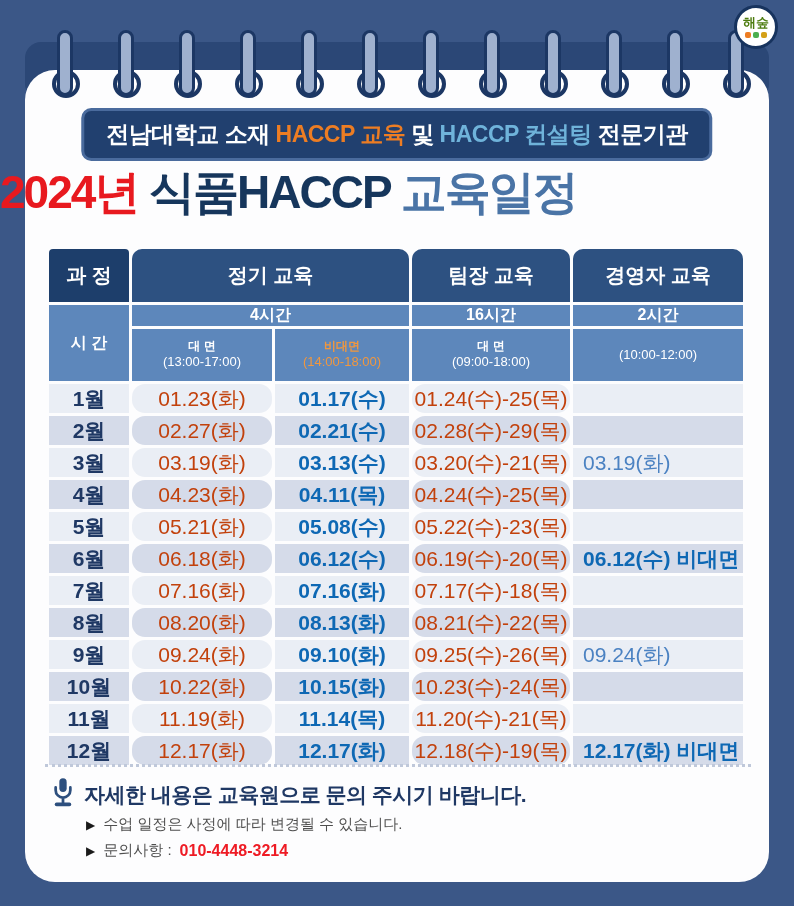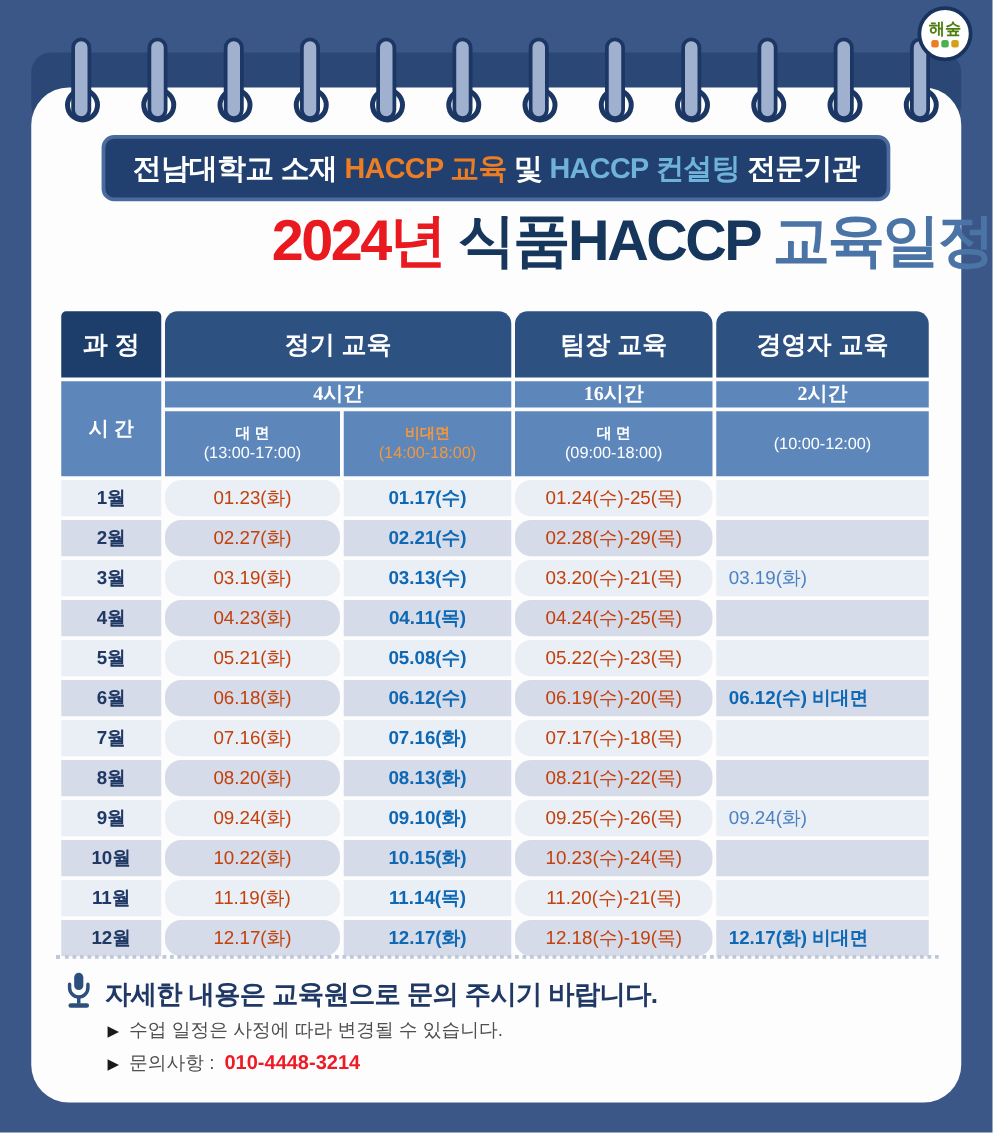--- a/index.html
+++ b/index.html
@@ -26,39 +26,39 @@
     text-shadow:-1px -1px 0 #fff,1px -1px 0 #fff,-1px 1px 0 #fff,1px 1px 0 #fff,0 2px 0 #fff; }
 
   
   .banner { position:absolute; left:50%; transform:translateX(-50%); top:108px; background:#21406f;
     border:3px solid #4a6b9d; border-radius:10px; padding:8px 22px; font-size:23px; font-weight:800;
     color:#fff; white-space:nowrap; letter-spacing:-0.5px; }
   .accent-orange { color:#ed7d23; }
   .accent-cyan { color:#6fb3da; }
 
   
-  .title { position:absolute; top:162px; left:0; width:100%; text-align:right; font-size:46px;
+  .title { position:absolute; top:162px; left:0; width:100%; text-align:left; font-size:46px;
     font-weight:800; letter-spacing:-2px; white-space:nowrap; }
   .t-red { color:#e8191f; }
   .t-navy { color:#16365c; }
   .t-steel { color:#4a74a6; }
 
   
   .table-wrap { position:absolute; left:46px; top:246px; }
   table { border-collapse:separate; border-spacing:3px; table-layout:fixed; width:700px; }
   th, td { text-align:center; vertical-align:middle; overflow:hidden; }
   th.course { background:#1d3e6b; color:#fff; font-size:20px; font-weight:800; height:53px; border-radius:4px 4px 0 0; }
   th.group { background:#2d5181; color:#fff; font-size:20px; font-weight:800; height:36px; border-radius:10px 10px 0 0; }
   th.sub { background:#5d87bb; color:#fff; font-weight:700; }
-  tr.hours th { height:16px; font-size:16px;font-family:Liberation Serif, serif; }
+  tr.hours th { height:16px; font-size:16px; }
   tr.kinds th { height:52px; }
   .sub .l1 { font-size:12px; font-weight:800; line-height:1.15; }
   .sub .l2 { font-size:13px; font-weight:400; line-height:1.2; }
   th.sub.online-col .l1, th.sub.online-col .l2 { color:#f0973f; }
-  tbody td { height:29px; font-size:15px;margin-top:40px; }
+  tbody td { height:29px; font-size:21px;margin-top:40px; }
   tbody tr:nth-child(odd) td { background:#eaeef5; }
   tbody tr:nth-child(even) td { background:#d5dbe9; }
   td.month { font-weight:800; color:#1f3864; }
   td.d { color:#c2410c;border-radius:13px; }
   td.online { color:#0e68b4; font-weight:700; }
   td.manager { text-align:left; padding-left:10px; color:#4b82c2; }
   td.manager.strong { color:#0e68b4; font-weight:700; }
 
   
   .dotted { position:absolute; left:45px; top:764px; width:706px; border-top:3px dotted #bfc8da; }

